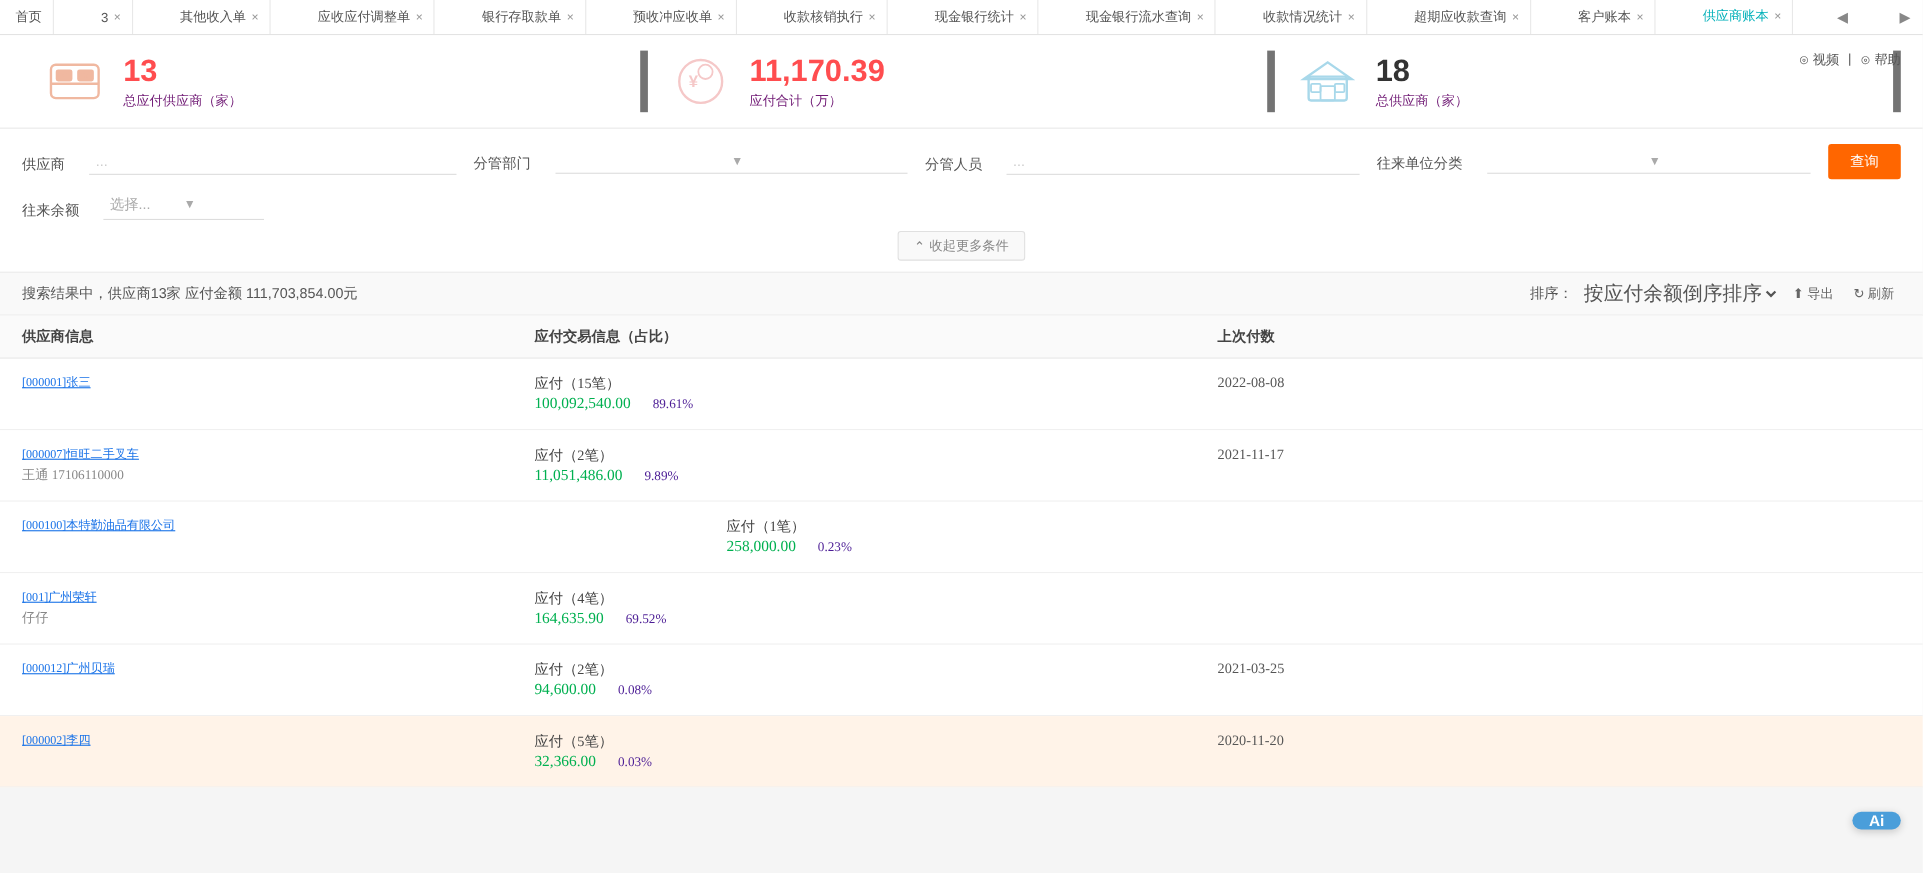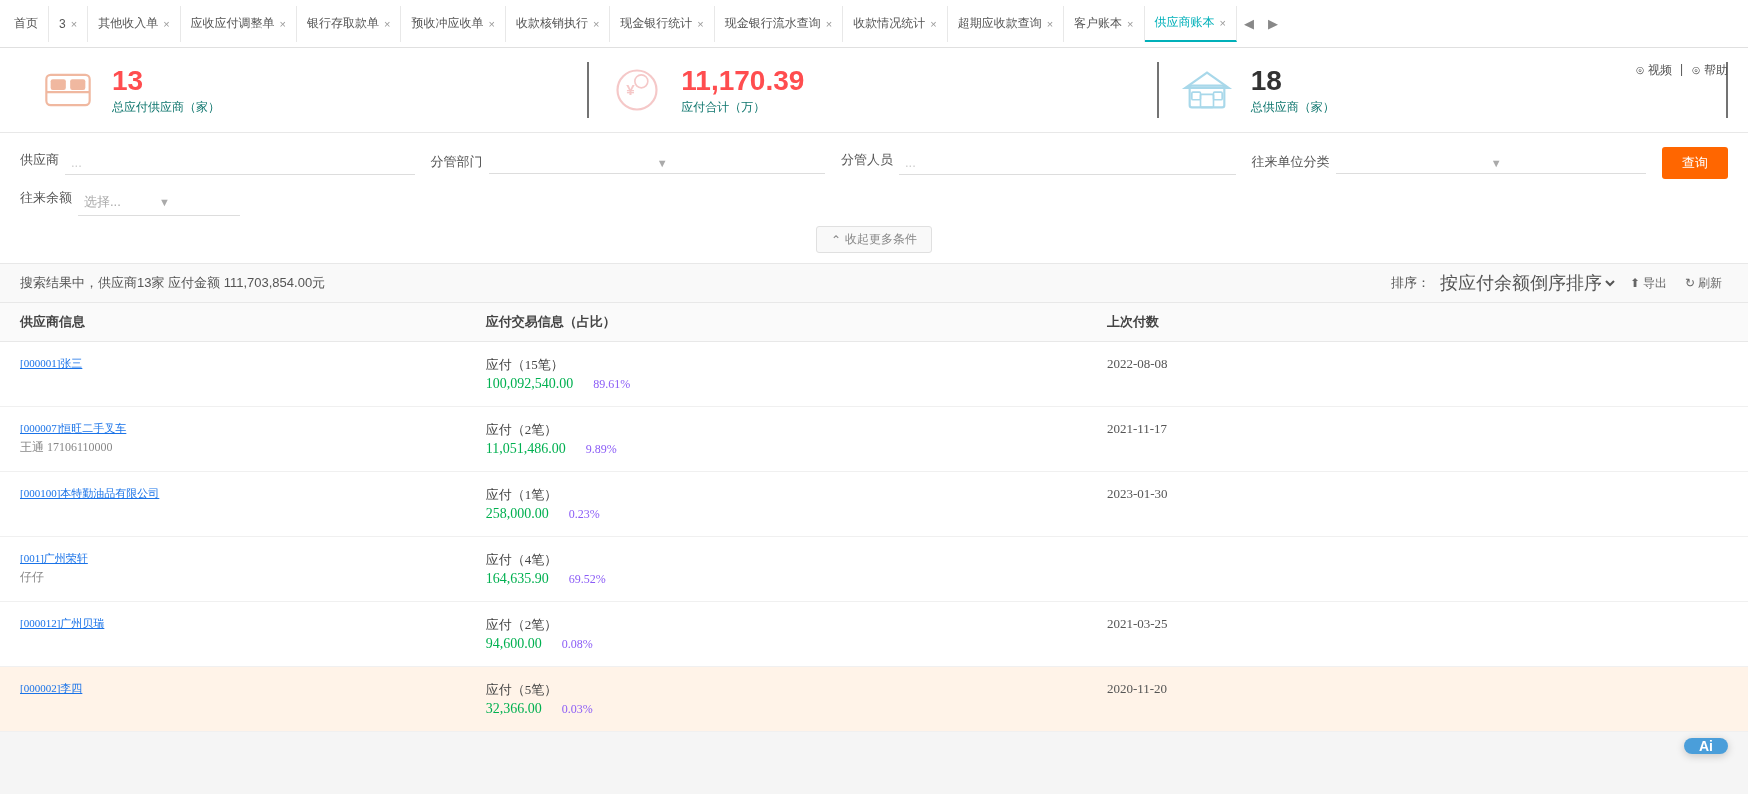--- a/index.html
+++ b/index.html
@@ -4,23 +4,24 @@
   <style>
     * { box-sizing: border-box; margin: 0; padding: 0; }
     body { font-family: 'Microsoft YaHei', Arial, sans-serif; font-size: 13px; background: #f5f5f5; color: #333; overflow-x: hidden; }
 
     
     .top-nav {
       display: flex;
       align-items: center;
       background: #fff;
       border-bottom: 1px solid #e0e0e0;
-      height: 48px;
+      height: 32px;
       padding: 0 4px;
       overflow: hidden;
+      justify-content: space-between;
     }
     .nav-tab {
       display: flex;
       align-items: center;
       padding: 0 10px;
       height: 36px;
       font-size: 12px;
       color: #555;
       cursor: pointer;
       white-space: nowrap;
@@ -46,36 +47,36 @@
       background: #fff;
       padding: 14px 20px;
       border-bottom: 1px solid #e8e8e8;
       align-items: center;
       position: relative;
     }
     .stat-block {
       display: flex;
       align-items: center;
       flex: 1;
-      border-right: 2px solid #737373;
+      border-right: 7px solid #737373;
       padding: 0 20px;
     }
     .stat-block:last-child { border-right: none; }
     .stat-icon {
       width: 56px;
       height: 56px;
       display: flex;
       align-items: center;
       justify-content: center;
       margin-right: 16px;
       flex-shrink: 0;
     }
     .stat-info { display: flex; flex-direction: column; }
     .stat-number { font-size: 28px; font-weight: bold; color: #ff4d4f; line-height: 1.2; }
-    .stat-label { font-size: 12px; color: #0f766e; margin-top: 2px; }
+    .stat-label { font-size: 12px; color: #701a75; margin-top: 2px; }
     .header-actions {
       position: absolute;
       right: 20px;
       top: 14px;
       font-size: 12px;
       color: #666;
       display: flex;
       gap: 8px;
     }
     .header-actions span { cursor: pointer; color: #555; }
@@ -87,22 +88,22 @@
       border-bottom: 1px solid #e8e8e8;
     }
     .filter-row {
       display: flex;
       align-items: center;
       gap: 16px;
       margin-bottom: 10px;
     }
     .filter-item {
       display: flex;
-      align-items: flex-start;
-      gap: 6px;
+      align-items: flex-end;
+      gap: 22px;
       flex: 1;
     }
     .filter-label { font-size: 13px; color: #555; white-space: nowrap; flex-shrink: 0; }
     .filter-input {
       flex: 1;
       border: none;
       border-bottom: 1px solid #ddd;
       padding: 4px 6px;
       font-size: 13px;
       outline: none;
@@ -205,21 +206,21 @@
     }
     .supplier-sub { font-size: 12px; color: #888; margin-top: 3px; }
 
     .transaction-info { font-size: 13px; color: #444; }
     .transaction-amount {
       font-size: 14px;
       color: #00b050;
       font-weight: 500;
       margin-top: 2px;
     }
-    .transaction-percent { font-size: 12px; color: #8b5cf6; margin-left: 20px; }
+    .transaction-percent { font-size: 12px; color: #4c1d95; margin-left: 20px; }
 
     .transaction-row {
       display: flex;
       align-items: baseline;
       gap: 0;
     }
 
     .lastpay-date { font-size: 13px; color: #555; }
 
     
@@ -475,23 +476,20 @@
     <div class="col-supplier">
       <a class="supplier-link">[000100]本特勤油品有限公司</a>
     </div>
     <div class="col-transaction">
       <div class="transaction-info">应付（1笔）</div>
       <div class="transaction-row">
         <span class="transaction-amount">258,000.00</span>
         <span class="transaction-percent">0.23%</span>
       </div>
     </div>
-    <div class="col-lastpay">
-      <span class="lastpay-date">2023-01-30</span>
-    </div>
     <div class="col-extra"></div>
   </div>
 
   <div class="table-row">
     <div class="col-supplier">
       <a class="supplier-link">[001]广州荣轩</a>
       <div class="supplier-sub">仔仔</div>
     </div>
     <div class="col-transaction">
       <div class="transaction-info">应付（4笔）</div>

